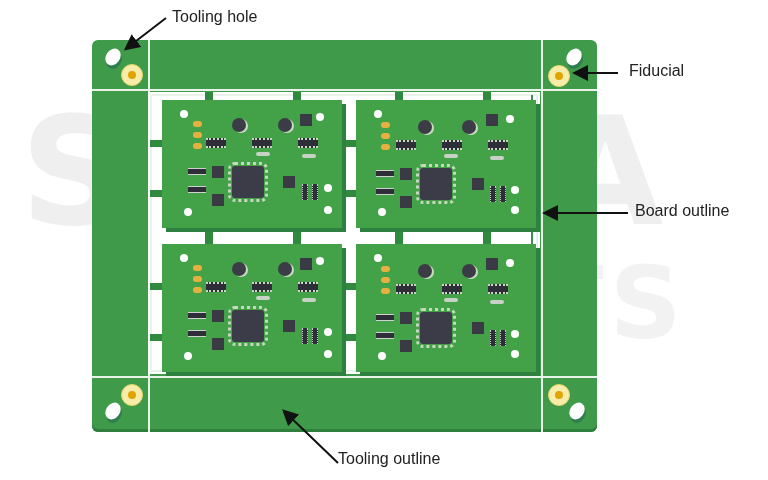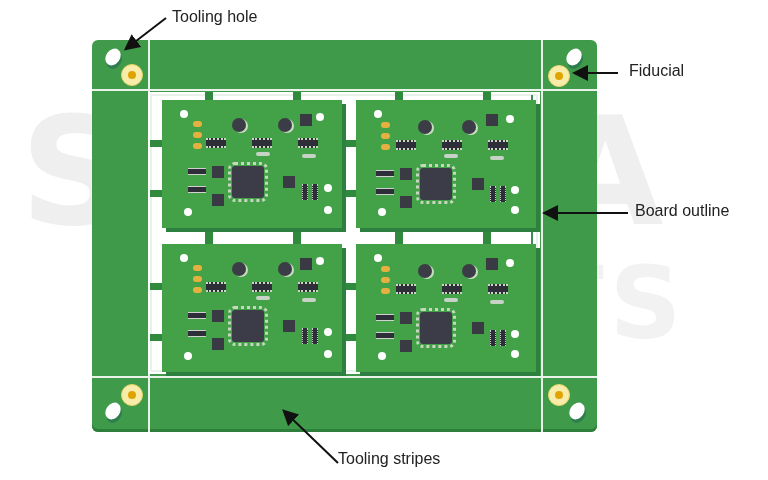--- a/index.html
+++ b/index.html
@@ -194,21 +194,21 @@
     <div class="ic" style="left:64px;top:68px;"></div>
     <div class="chip" style="left:116px;top:78px;"></div>
     <div class="sot" style="left:134px;top:86px;"></div>
     <div class="sot" style="left:144px;top:86px;"></div>
   </div>
 </div>
 
 <div class="label" style="left:172px;top:8px;">Tooling hole</div>
 <div class="label" style="left:629px;top:62px;">Fiducial</div>
 <div class="label" style="left:635px;top:202px;">Board outline</div>
-<div class="label" style="left:338px;top:450px;">Tooling stripes</div>
+<div class="label" style="left:338px;top:450px;">Tooling outline</div>
 
 <svg class="arrows" width="768" height="480">
   <defs>
     <marker id="ah" markerWidth="8" markerHeight="8" refX="6" refY="4" orient="auto">
       <path d="M0,0 L8,4 L0,8 Z" fill="#111"></path>
     </marker>
   </defs>
   <line x1="166" y1="18" x2="127" y2="48" stroke="#111" stroke-width="2" marker-end="url(#ah)"></line>
   <line x1="618" y1="73" x2="576" y2="73" stroke="#111" stroke-width="2" marker-end="url(#ah)"></line>
   <line x1="628" y1="213" x2="546" y2="213" stroke="#111" stroke-width="2" marker-end="url(#ah)"></line>

